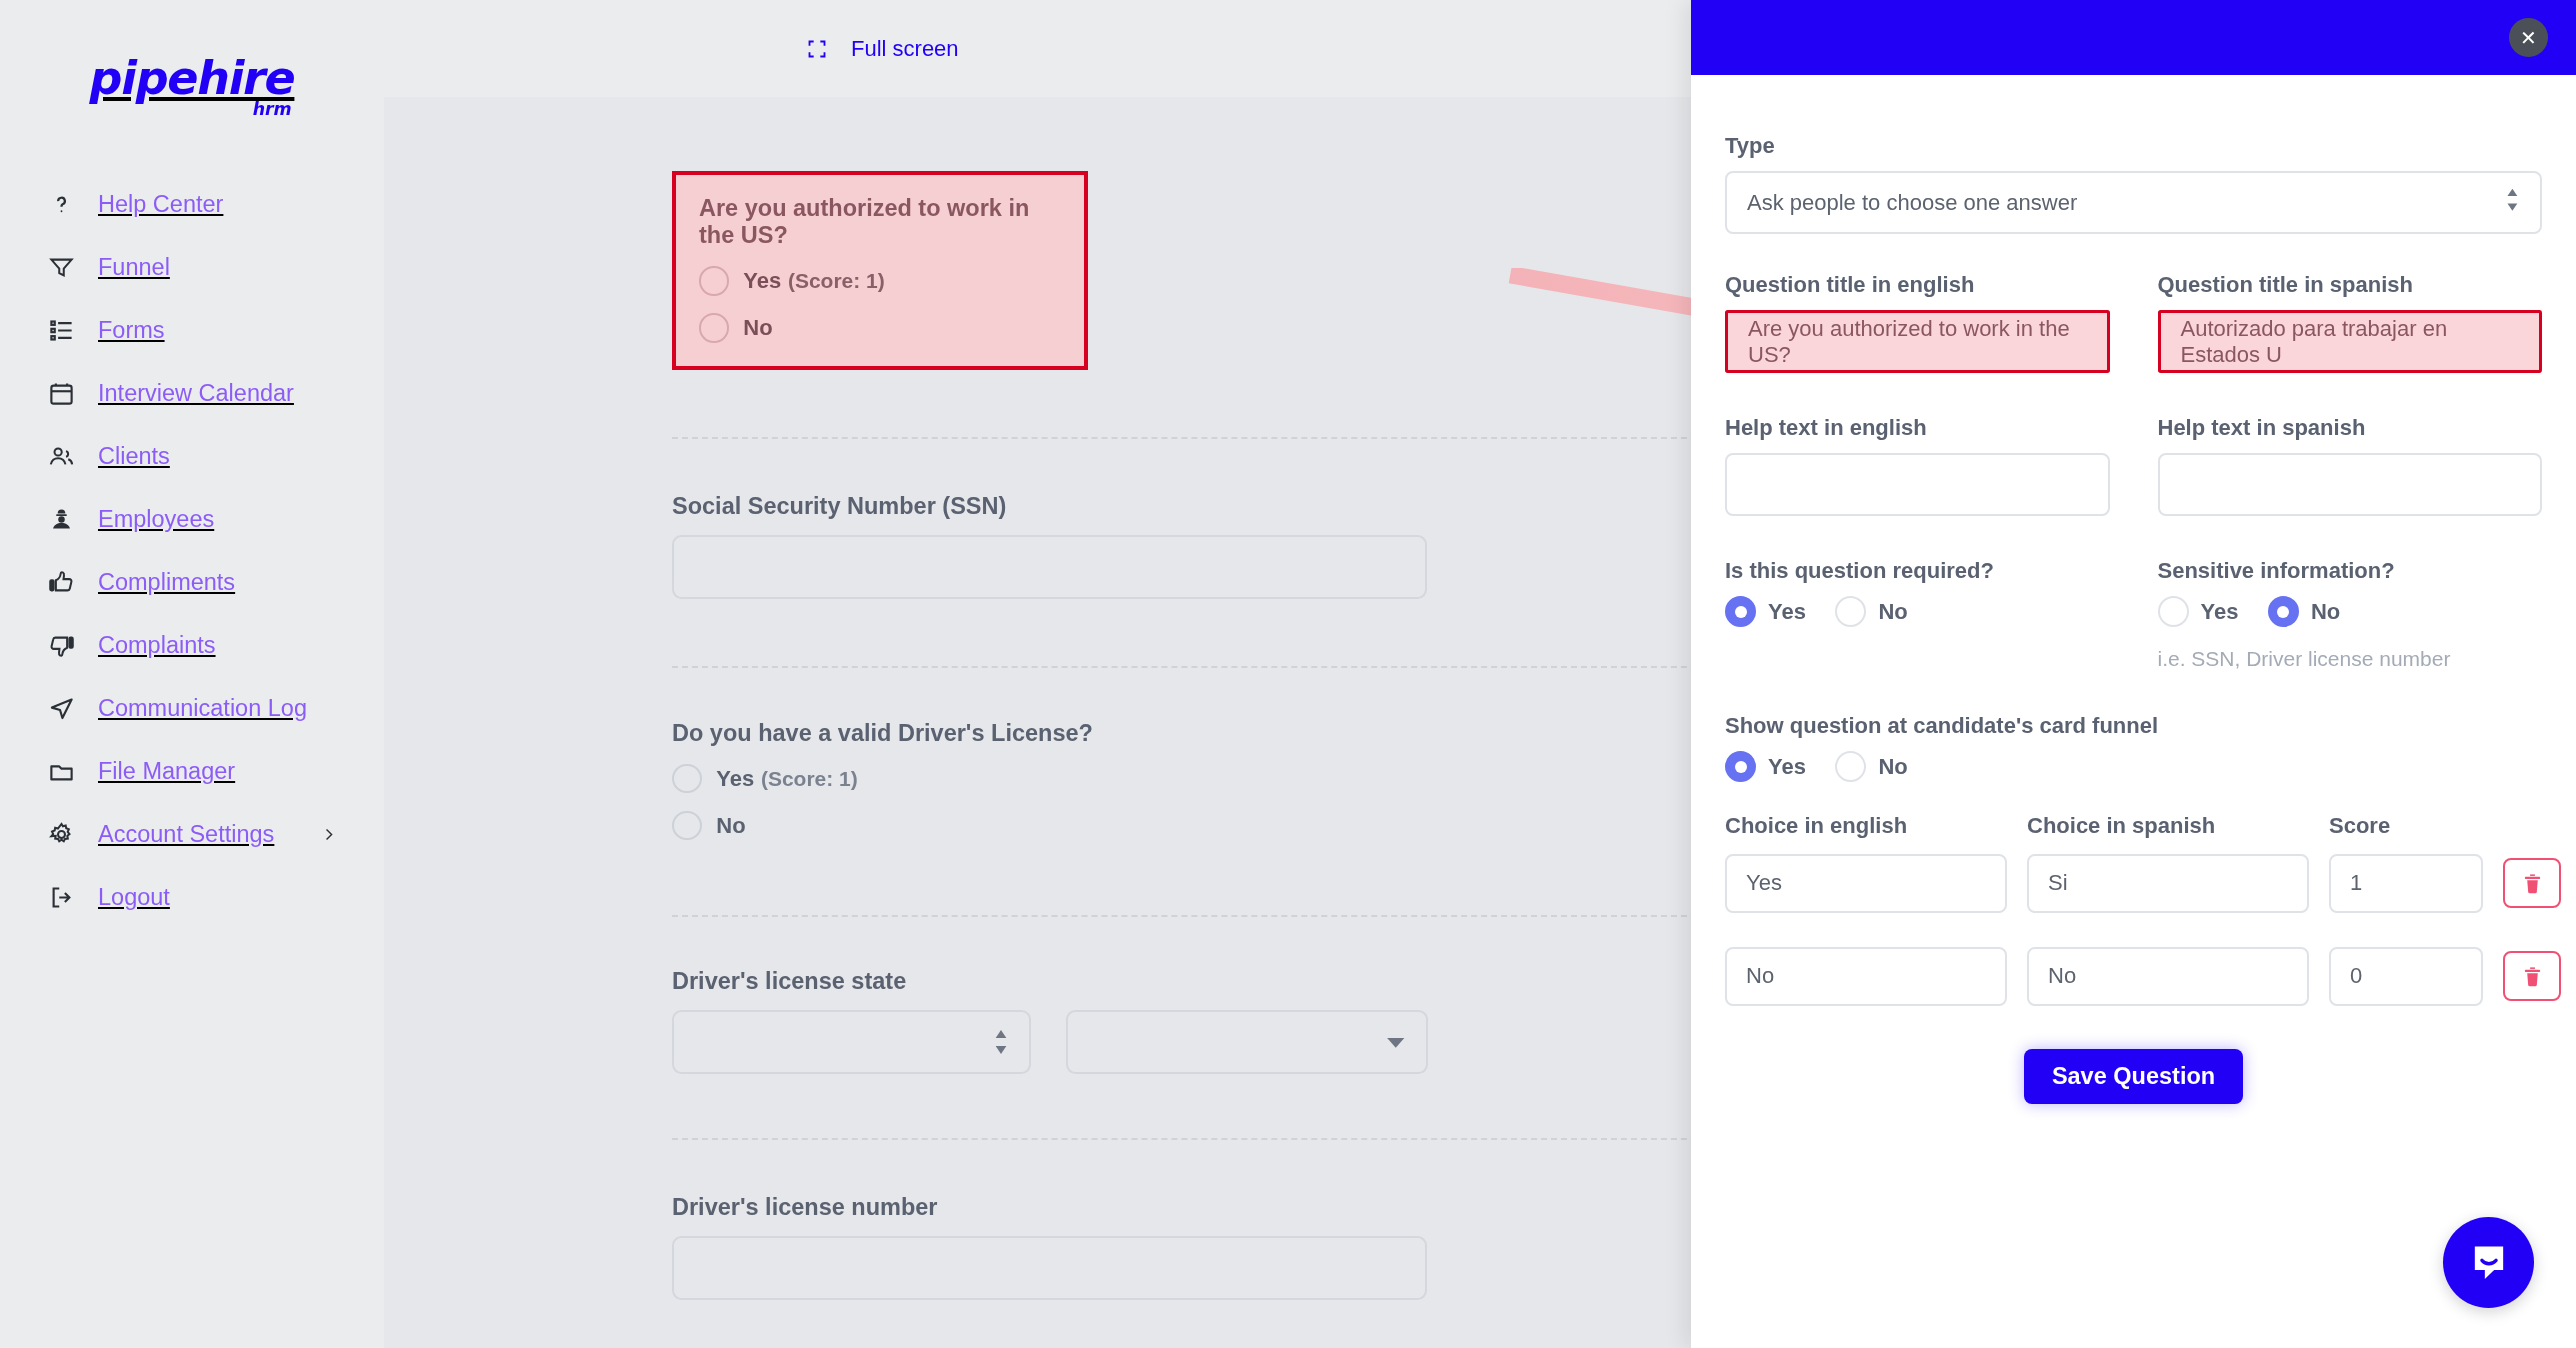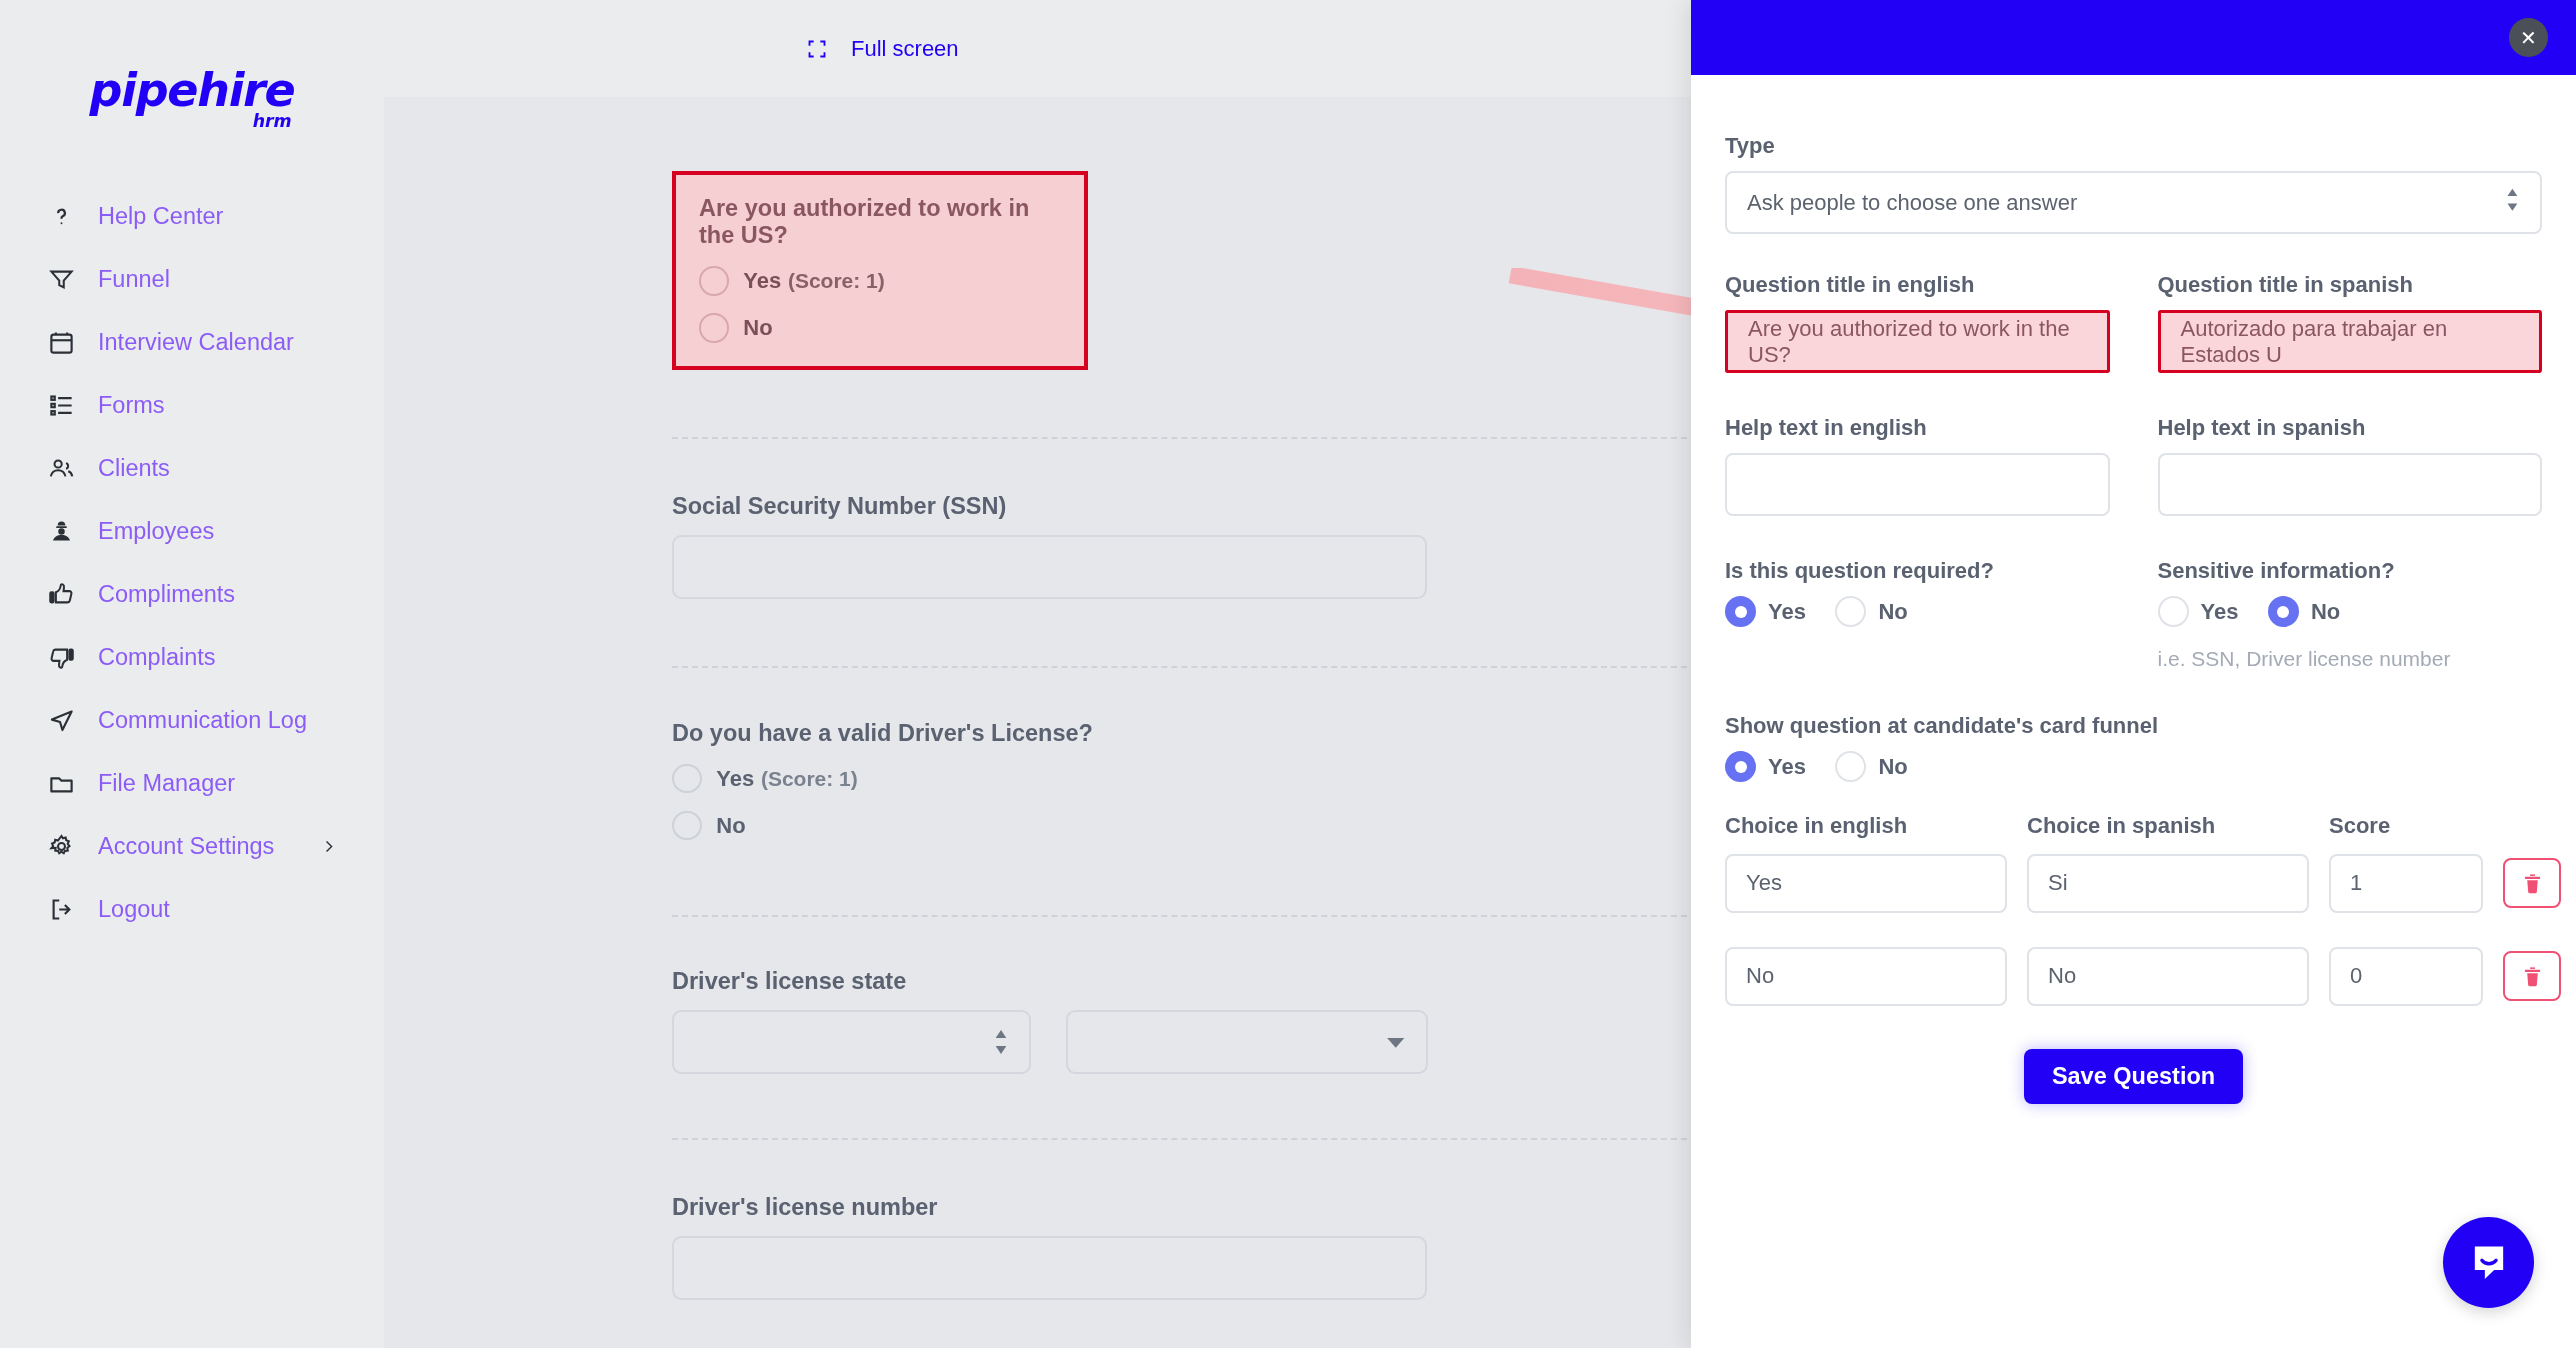--- a/index.html
+++ b/index.html
@@ -9,21 +9,22 @@
     background: #ebecee;
     overflow: hidden;
   }
   .app { position: relative; width: 2576px; height: 1348px; display: flex; }
 
   
   .sidebar {
     width: 384px; height: 1348px; flex: 0 0 384px;
     background: #ebecee;
     display: flex; flex-direction: column;
-    padding-top: 43px;
+    padding-top: 31px;
+    text-decoration: underline;
   }
   .logo-wrap { height: 94px; display: flex; align-items: center; justify-content: center; }
   .logo {
     font-family: "DejaVu Sans", sans-serif;
     font-style: italic; font-weight: 700;
     font-size: 46px; color: #2100f5;
     letter-spacing: -1.3px; position: relative;
     line-height: 1;
   }
   .logo .hrm {
@@ -267,38 +268,38 @@
           <svg width="27" height="27" viewBox="0 0 24 24" fill="none" stroke="currentColor" stroke-width="1.8">
               <path d="M3 5h18l-7 8v6l-4-2v-4z"></path>
             </svg>
         </span>
         <span>Funnel</span>
       </div>
 
       <div class="nav-item">
         <span class="nav-ico">
           <svg width="27" height="27" viewBox="0 0 24 24" fill="none" stroke="currentColor" stroke-width="1.9">
-              <rect x="3" y="5" width="18" height="16" rx="2"></rect>
-              <path d="M3 10h18"></path>
-              <path d="M7 3v3M17 3v3" stroke-dasharray="2 2"></path>
-            </svg>
-        </span>
-        <span>Interview Calendar</span>
-      </div>
-
-      <div class="nav-item">
-        <span class="nav-ico">
-          <svg width="27" height="27" viewBox="0 0 24 24" fill="none" stroke="currentColor" stroke-width="1.9">
               <rect x="3" y="4" width="3" height="3"></rect>
               <rect x="3" y="10.5" width="3" height="3"></rect>
               <rect x="3" y="17" width="3" height="3"></rect>
               <path d="M9 5.5h12M9 12h12M9 18.5h12"></path>
             </svg>
         </span>
         <span>Forms</span>
+      </div>
+
+      <div class="nav-item">
+        <span class="nav-ico">
+          <svg width="27" height="27" viewBox="0 0 24 24" fill="none" stroke="currentColor" stroke-width="1.9">
+              <rect x="3" y="5" width="18" height="16" rx="2"></rect>
+              <path d="M3 10h18"></path>
+              <path d="M7 3v3M17 3v3" stroke-dasharray="2 2"></path>
+            </svg>
+        </span>
+        <span>Interview Calendar</span>
       </div>
 
       <div class="nav-item">
         <span class="nav-ico">
           <svg width="27" height="27" viewBox="0 0 24 24" fill="none" stroke="currentColor" stroke-width="1.8">
               <circle cx="9" cy="8" r="3.2"></circle>
               <path d="M2.5 19c.8-3.6 3.4-5.4 6.5-5.4s5.7 1.8 6.5 5.4"></path>
               <path d="M16 7.2a2.6 2.6 0 0 1 0 5"></path>
               <path d="M18 14.5c2 .6 3.2 2.2 3.5 4.5"></path>
             </svg>

